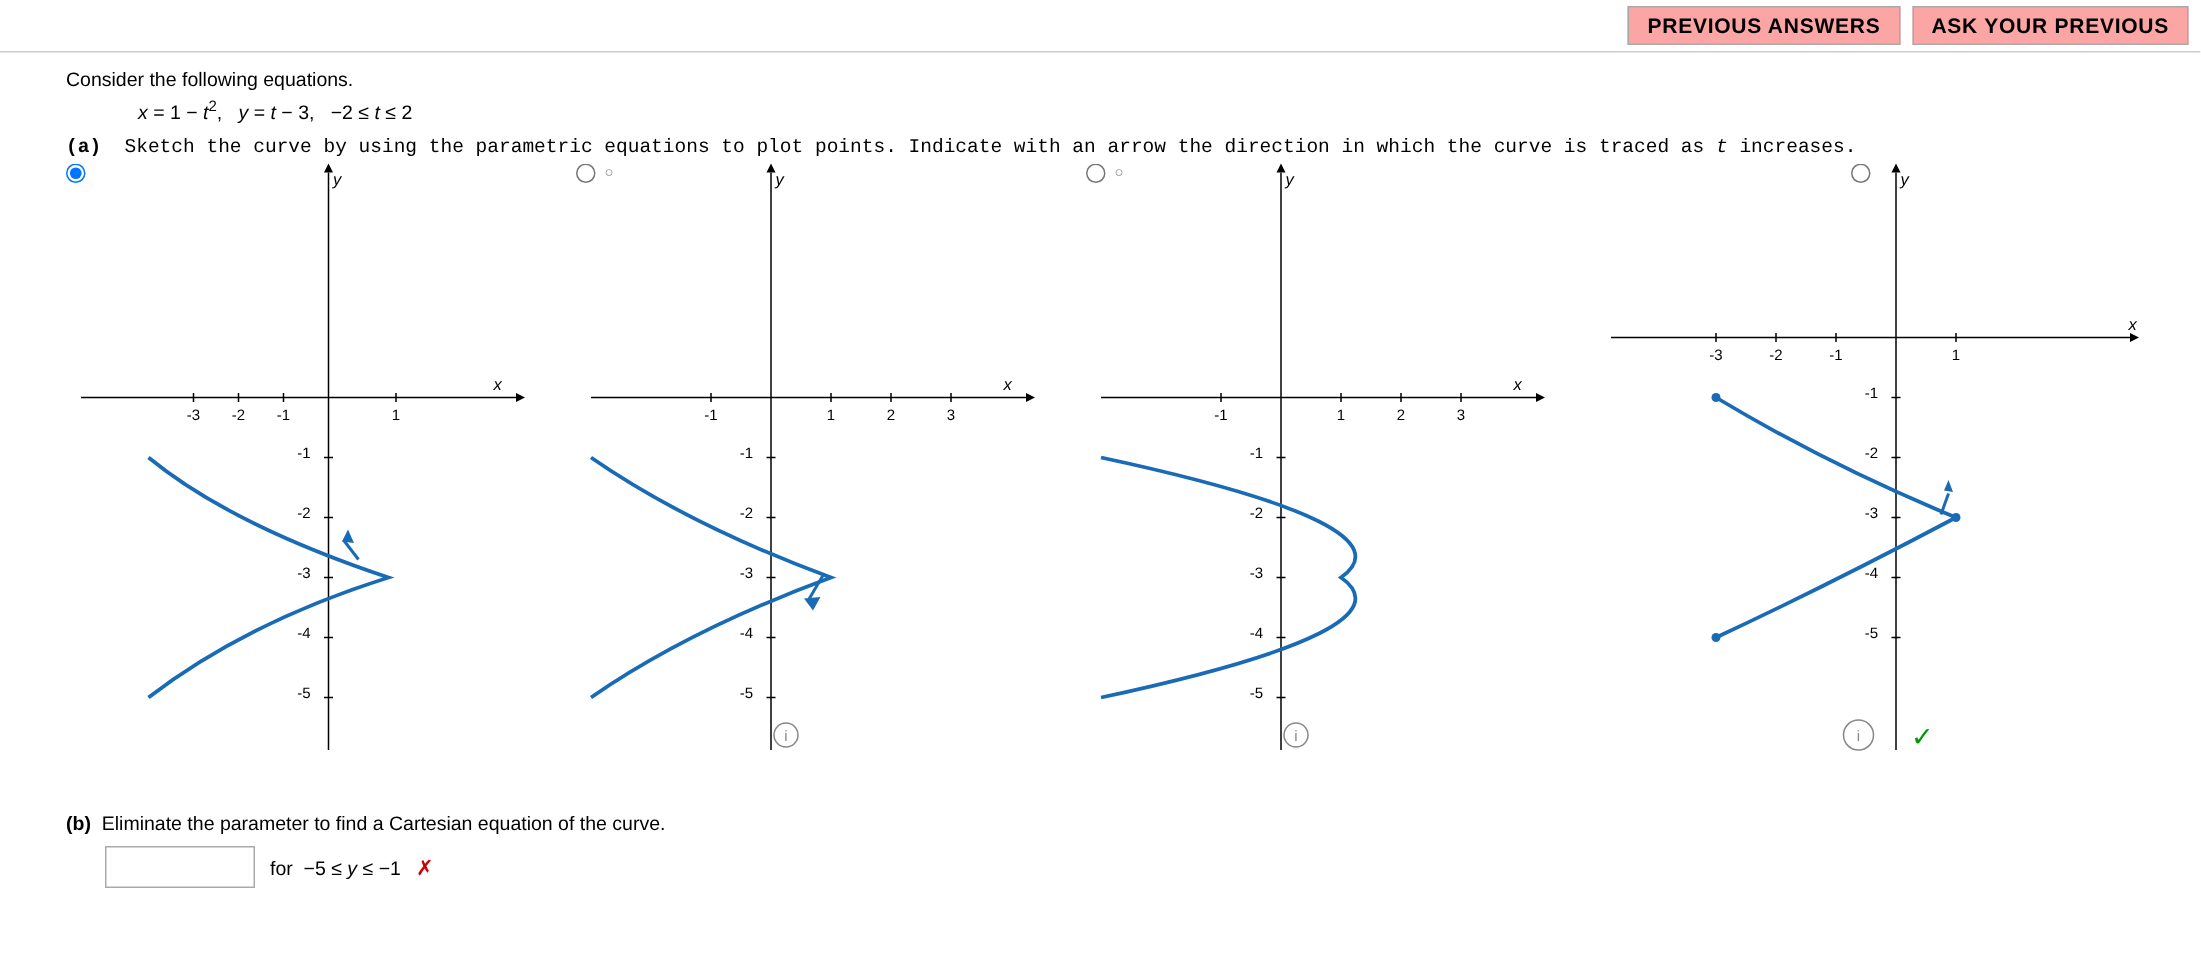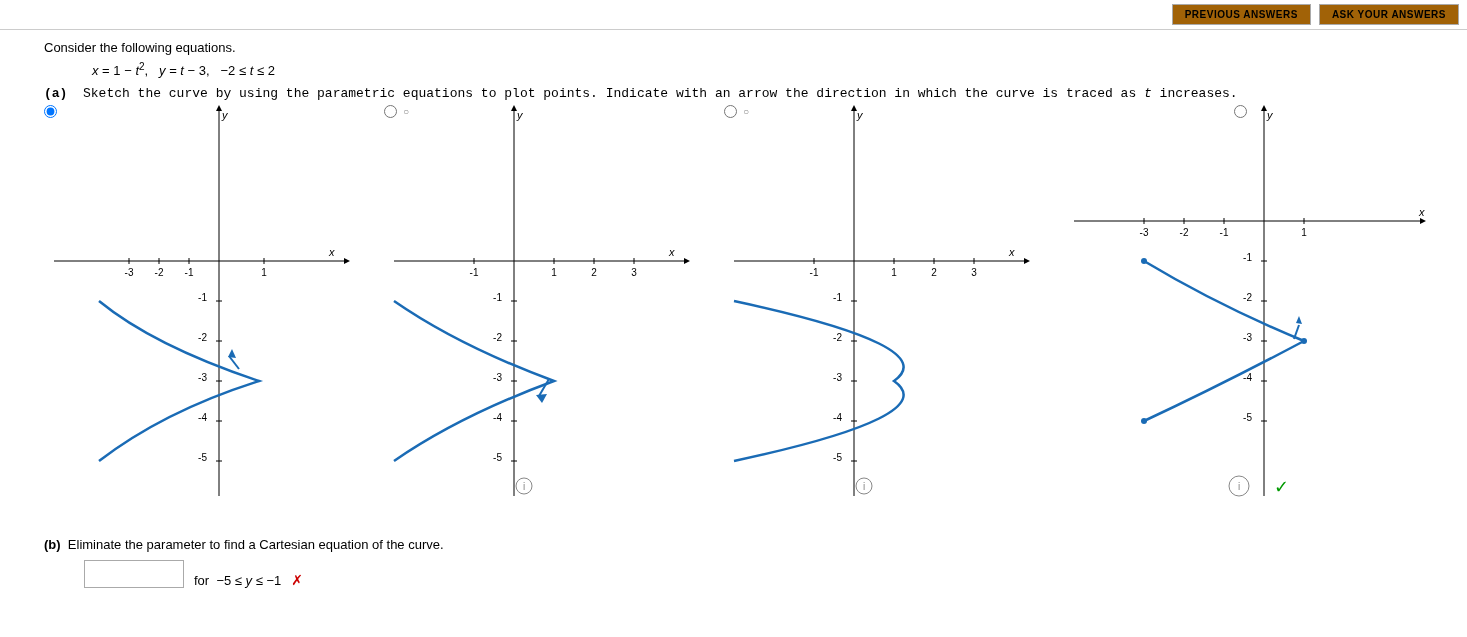--- a/index.html
+++ b/index.html
@@ -14,23 +14,23 @@
     }
     .top-bar {
       display: flex;
       justify-content: flex-end;
       padding: 4px 8px;
       border-bottom: 1px solid #ccc;
       gap: 8px;
     }
     .top-btn {
       padding: 4px 12px;
-      font-size: 10px;
+      font-size: 14px;
       border: 1px solid #aaa;
-      background: #a16207;
+      background: #fca5a5;
       cursor: pointer;
       font-weight: bold;
       letter-spacing: 0.5px;
     }
     .main-content {
       padding: 10px 30px 20px 44px;
     }
     .problem-intro {
       font-size: 13px;
       margin-bottom: 6px;
@@ -73,23 +73,23 @@
     }
     .part-b {
       margin-top: 16px;
       font-size: 13px;
     }
     .part-b-label {
       margin-bottom: 8px;
     }
     .part-b-input-row {
       display: flex;
-      align-items: flex-end;
+      align-items: center;
       gap: 10px;
-      margin-left: 40px;
+      margin-left: 26px;
     }
     .part-b-input {
       width: 100px;
       height: 28px;
       border: 1px solid #aaa;
       padding: 2px 4px;
       font-size: 13px;
     }
     .constraint-text {
       font-size: 13px;
@@ -101,21 +101,21 @@
     }
     sup, sub {
       font-size: 10px;
     }
   </style>
 </head>
 <body>
 
 <div class="top-bar">
   <button class="top-btn">PREVIOUS ANSWERS</button>
-  <button class="top-btn">ASK YOUR ANSWERS</button>
+  <button class="top-btn">ASK YOUR PREVIOUS</button>
 </div>
 
 <div class="main-content">
 
   <div class="problem-intro">Consider the following equations.</div>
 
   <div class="equations">
     <i>x</i> = 1 − <i>t</i><sup>2</sup>,&nbsp;&nbsp;&nbsp;<i>y</i> = <i>t</i> − 3,&nbsp;&nbsp;&nbsp;−2 ≤ <i>t</i> ≤ 2
   </div>
 

